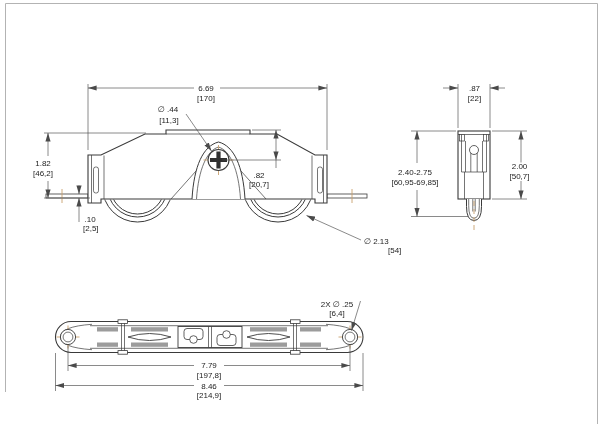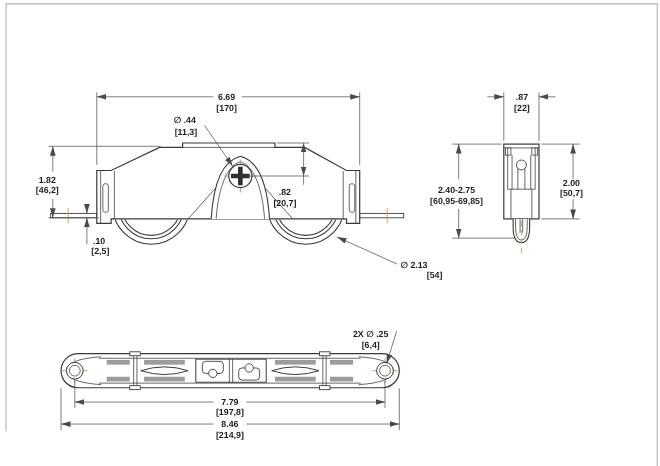--- a/index.html
+++ b/index.html
@@ -1,16 +1,16 @@
 <!DOCTYPE html>
 <html><head>
 <meta charset="utf-8">
 <style>
   html,body{margin:0;padding:0;background:#ffffff;}
-  .sheet{position:relative;width:600px;height:424px;background:#fff;overflow:hidden;font-weight:bold;}
+  .sheet{position:relative;width:600px;height:424px;background:#fff;overflow:hidden;}
   svg{display:block;}
   text.dim{font-family:"Liberation Sans","DejaVu Sans",sans-serif;font-size:8px;fill:#1c1c1c;}
   .ln{stroke:#3a3a3a;fill:none;}
   .lt{stroke:#3a3a3a;fill:none;stroke-width:.7;}
   .wh{fill:#ffffff;stroke:#3a3a3a;}
   .dl{stroke:#4a4a4a;fill:none;stroke-width:.65;}
   .cl{stroke:#c8a06e;fill:none;stroke-width:.9;}
   .tread{fill:#9c9c9c;stroke:none;}
 </style>
 </head>

